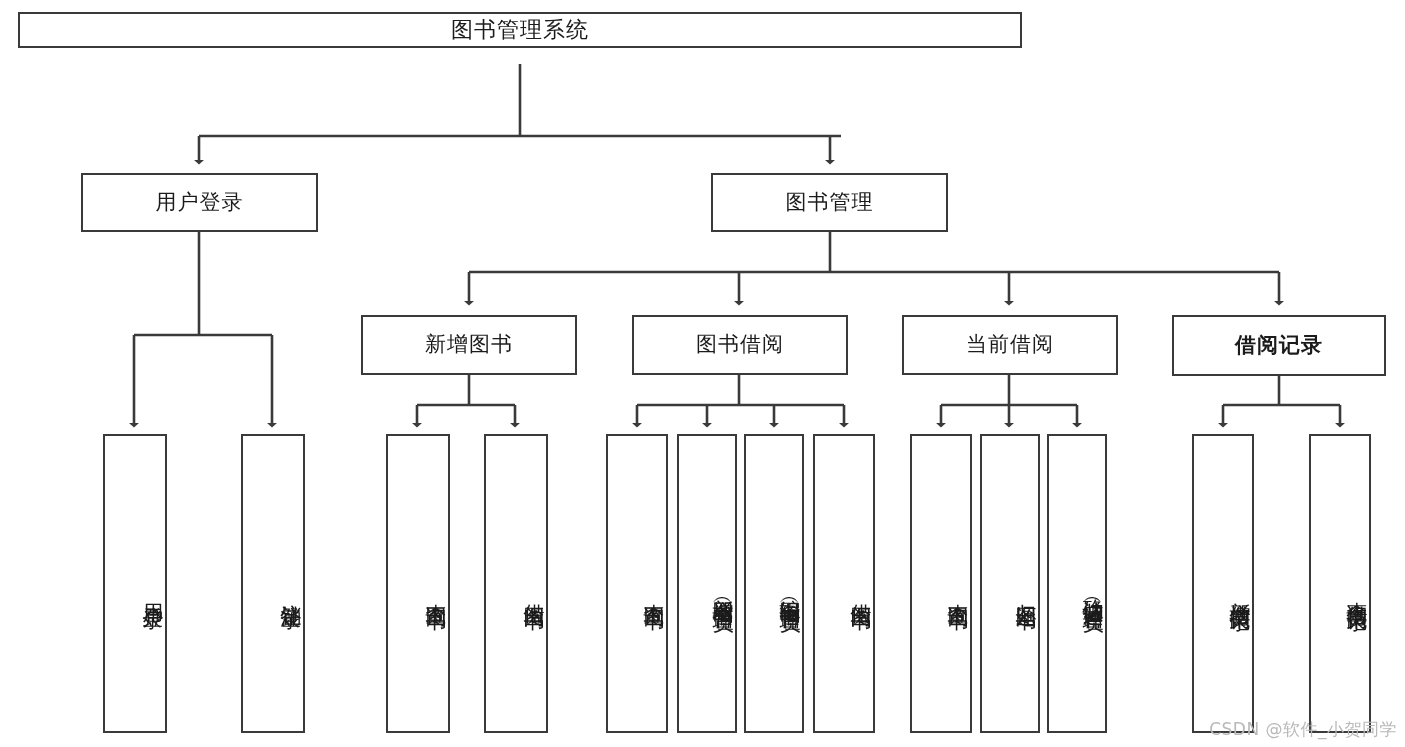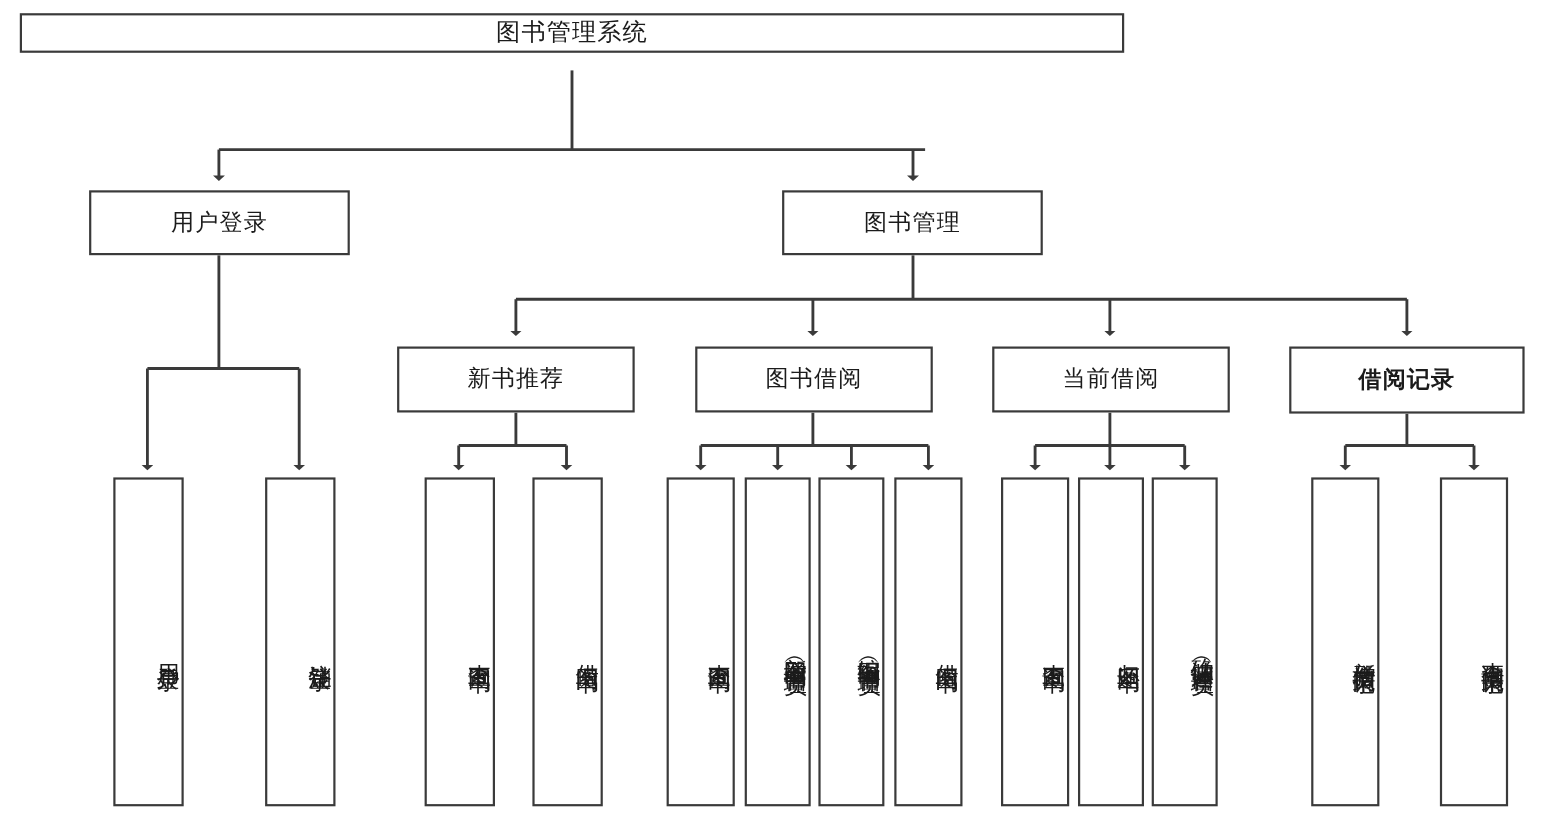--- a/index.html
+++ b/index.html
@@ -128,21 +128,21 @@
   </div>
 
   <div class="node horiz" style="left:81px; top:173px; width:237px; height:59px;">
     <span>用户登录</span>
   </div>
   <div class="node horiz" style="left:711px; top:173px; width:237px; height:59px;">
     <span>图书管理</span>
   </div>
 
   <div class="node horiz" style="left:361px; top:315px; width:216px; height:60px;">
-    <span>新书推荐</span>
+    <span>新增图书</span>
   </div>
   <div class="node horiz" style="left:632px; top:315px; width:216px; height:60px;">
     <span>图书借阅</span>
   </div>
   <div class="node horiz" style="left:902px; top:315px; width:216px; height:60px;">
     <span>当前借阅</span>
   </div>
   <div class="node horiz" style="left:1172px; top:315px; width:214px; height:61px;font-weight:bold;">
     <span>借阅记录</span>
   </div>
@@ -184,14 +184,15 @@
     <span class="vtext">确认归还（管理员）</span>
   </div>
 
   <div class="node vert" style="left:1192px; top:434px; width:62px; height:299px;">
     <span class="vtext">新增借阅记录</span>
   </div>
   <div class="node vert" style="left:1309px; top:434px; width:62px; height:299px;">
     <span class="vtext">查询借阅记录</span>
   </div>
 
+  <div id="watermark">CSDN @软件_小贺同学</div>
 
 </div>
 
 </body></html>

